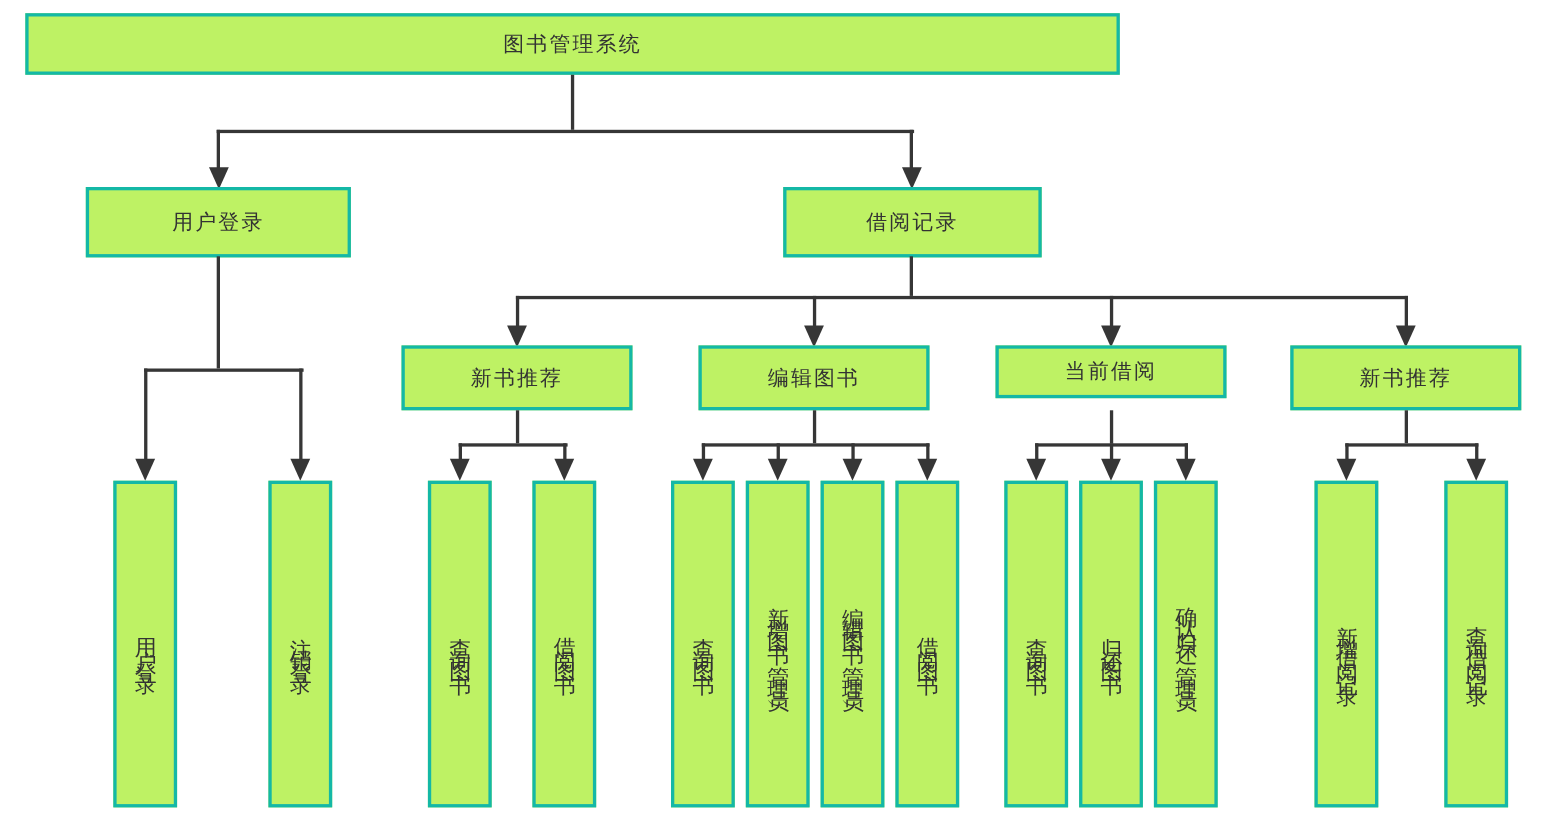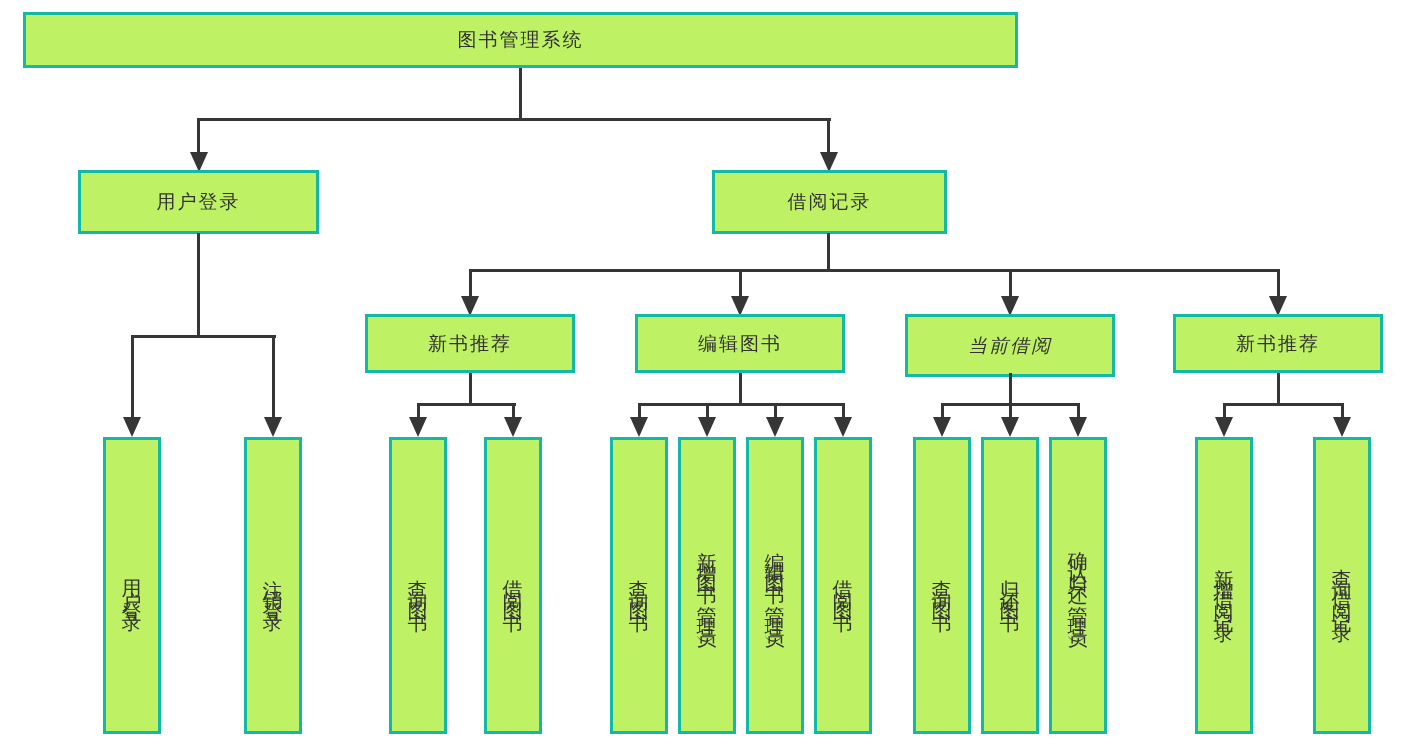--- a/index.html
+++ b/index.html
@@ -54,21 +54,21 @@
   <i class="vl" style="left:739px;  top:269px; height:29px;"></i>
   <i class="vl" style="left:1009px; top:269px; height:29px;"></i>
   <i class="vl" style="left:1277px; top:269px; height:29px;"></i>
   <i class="arr" style="left:461px;  top:296px;"></i>
   <i class="arr" style="left:731px;  top:296px;"></i>
   <i class="arr" style="left:1001px; top:296px;"></i>
   <i class="arr" style="left:1269px; top:296px;"></i>
 
   <div class="box hlabel" style="left:365px; top:314px; width:210px; height:59px;">新书推荐</div>
   <div class="box hlabel" style="left:635px; top:314px; width:210px; height:59px;">编辑图书</div>
-  <div class="box hlabel" style="left:905px; top:314px; width:210px; height:63px;font-style:italic;">当前借阅</div>
+  <div class="box hlabel" style="left:905px; top:314px; width:210px; height:48px;">当前借阅</div>
   <div class="box hlabel" style="left:1173px; top:314px; width:210px; height:59px;">新书推荐</div>
 
   <i class="vl" style="left:469px; top:373px; height:30px;"></i>
   <i class="hl" style="left:417px; top:403px; width:99px;"></i>
   <i class="vl" style="left:417px; top:403px; height:16px;"></i>
   <i class="vl" style="left:512px; top:403px; height:16px;"></i>
   <i class="arr" style="left:409px; top:417px;"></i>
   <i class="arr" style="left:504px; top:417px;"></i>
 
   <i class="vl" style="left:739px; top:373px; height:30px;"></i>

